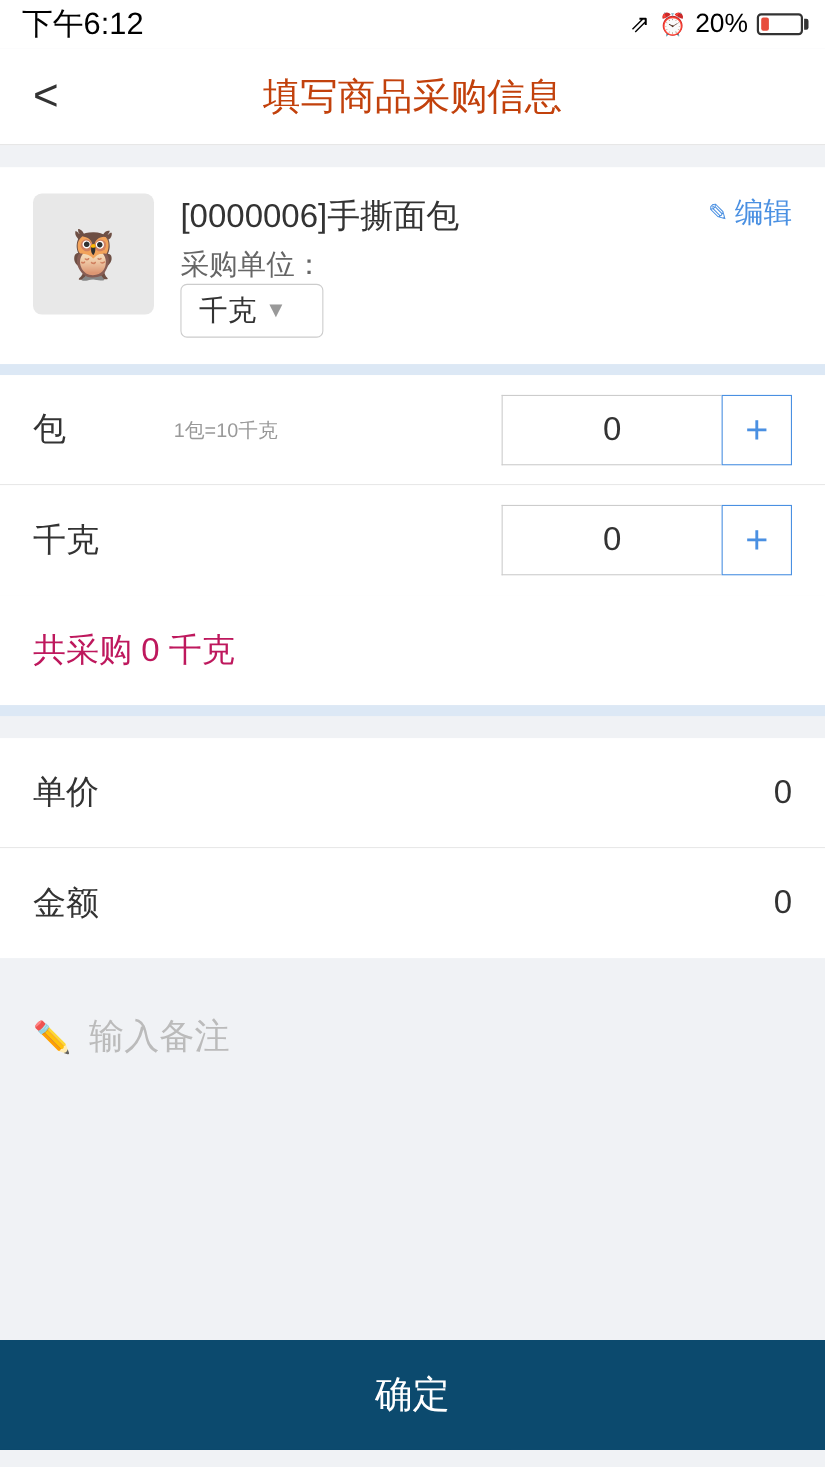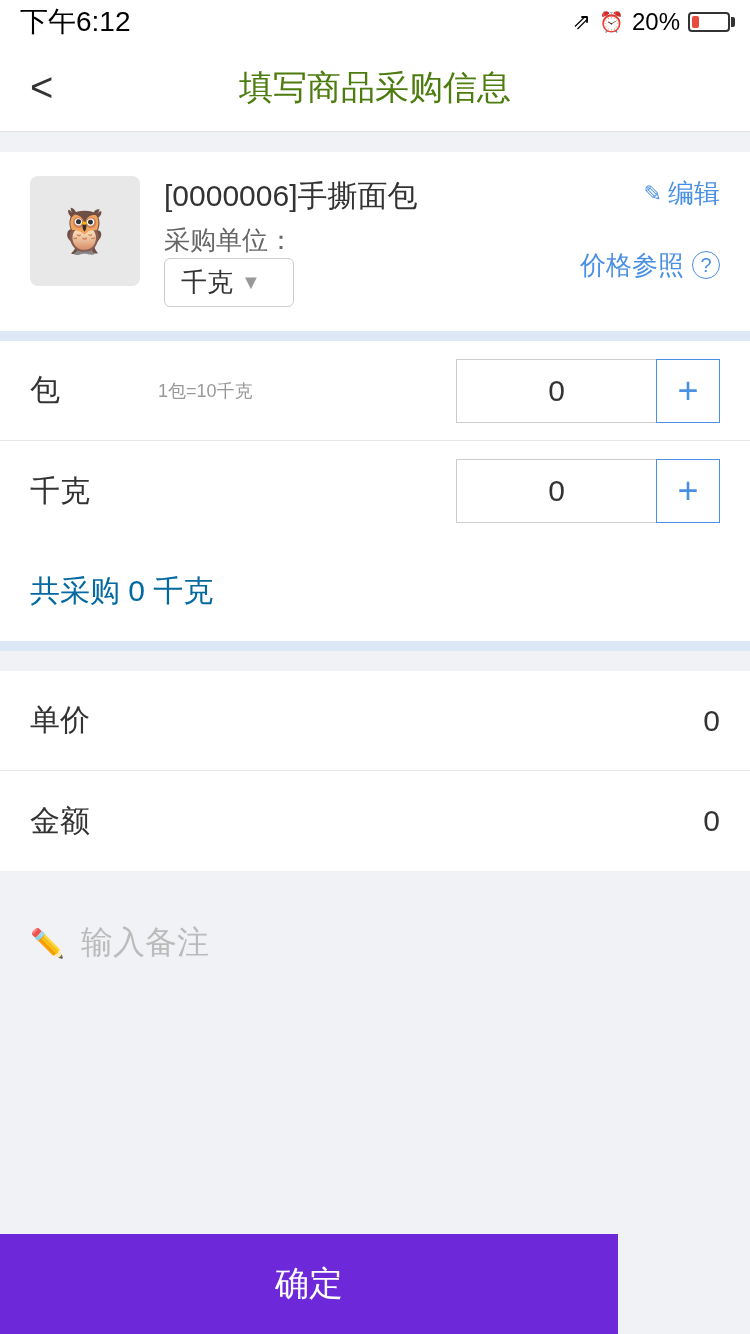--- a/index.html
+++ b/index.html
@@ -69,21 +69,21 @@
     .nav-back {
       position: absolute;
       left: 30px;
       font-size: 40px;
       color: #333;
       cursor: pointer;
     }
     .nav-title {
       font-size: 34px;
       font-weight: 500;
-      color: #4d7c0f;
+      color: #c2410c;
     }
 
     
     .product-card {
       background: #fff;
       margin-top: 20px;
       padding: 24px 30px;
       display: flex;
       align-items: flex-start;
       gap: 24px;
@@ -233,21 +233,21 @@
     .summary-row {
       background: #fff;
       display: flex;
       align-items: center;
       justify-content: space-between;
       padding: 0 30px;
       height: 100px;
     }
     .summary-text {
       font-size: 30px;
-      color: #0369a1;
+      color: #be185d;
     }
     .batch-btn {
       border: 1px solid #4a90e2;
       color: #4a90e2;
       font-size: 28px;
       padding: 12px 30px;
       border-radius: 6px;
       cursor: pointer;
       background: #fff;
     }
@@ -290,29 +290,29 @@
       font-size: 28px;
       color: #aaa;
     }
     .remark-placeholder {
       font-size: 32px;
       color: #bbb;
     }
 
     
     .confirm-btn-wrap {
-      width: 618px;
-      background: #6d28d9;
+      width: 750px;
+      background: #0c4a6e;
       height: 100px;
       display: flex;
       align-items: center;
       justify-content: center;
       cursor: pointer;
       position: fixed;
-      bottom: 0;
+      bottom: 16px;
       left: 0;
     }
     .confirm-btn-text {
       font-size: 34px;
       color: #fff;
       font-weight: 500;
     }
 
     
     .wifi-icon { font-size: 22px; }
@@ -350,26 +350,20 @@
       </span>
     </div>
     <div class="product-unit">
       <span class="unit-label">
         <span>采购单位：</span>
         <span class="unit-select">
           <span>千克</span>
           <span class="arrow">▼</span>
         </span>
       </span>
-      <span class="price-ref">
-        <span>价格参照</span>
-        <span class="help-icon">
-          <span>?</span>
-        </span>
-      </span>
     </div>
   </div>
 </div>
 
 <div class="divider-blue"></div>
 
 <div class="input-section">
 
   <div class="input-row">
     <span class="input-label">包</span>

